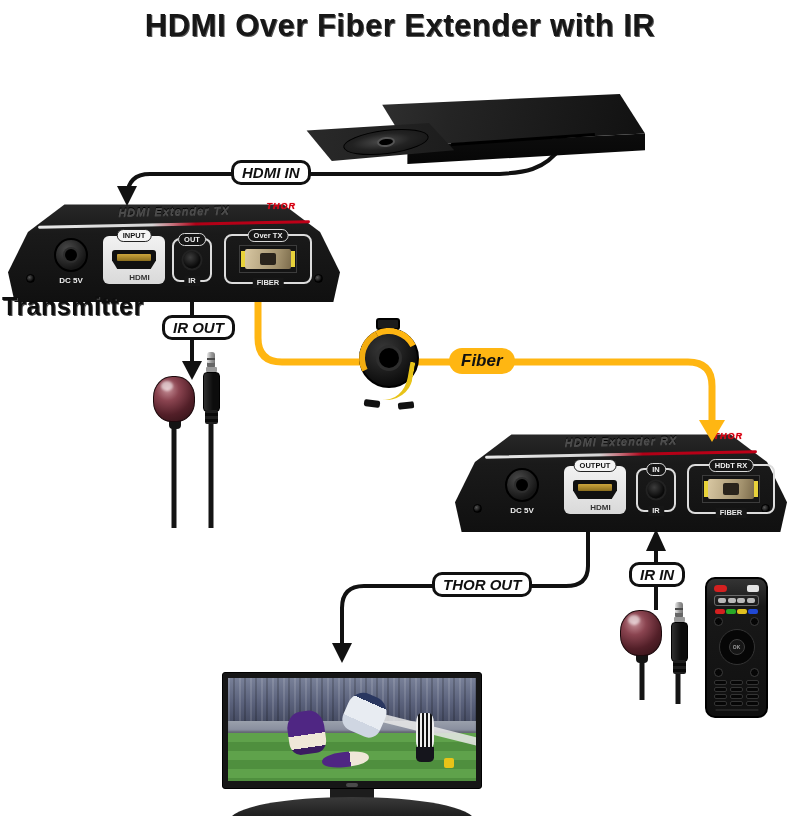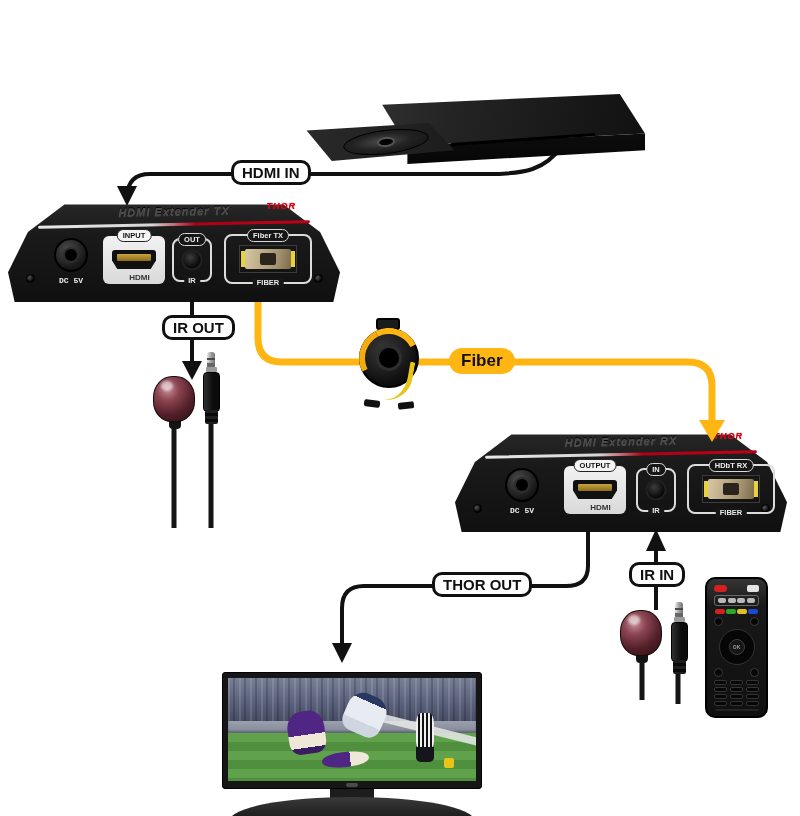--- a/index.html
+++ b/index.html
@@ -14,21 +14,21 @@
               font-size:21px; font-weight:800; color:#1b1b1b; text-shadow:1px 1px 0 #666; }
 
   
   .layer { position:absolute; left:0; top:0; }
   .cables { z-index:1; }
   .arrows { z-index:5; pointer-events:none; }
 
   
   .pill { position:absolute; z-index:4; background:#fff; border:3px solid #101010;
           border-radius:10px; padding:1px 8px; font-size:15px; font-weight:800;
-          color:#101010; white-space:nowrap; }
+          color:#101010; white-space:nowrap;font-style:italic; }
   .pill.yellow { background:#FFB612; border:none; border-radius:13px; padding:3px 12px;
                  font-size:17px; color:#111; }
 
   
   .device { position:absolute; width:332px; height:106px; z-index:2; }
   .dev-body { position:absolute; inset:0;
       background:linear-gradient(180deg,#2b2b2b 0%,#1a1a1a 35%,#101010 100%);
       clip-path:polygon(17% 8%, 83% 8%, 94% 34%, 100% 72%, 98% 100%, 2% 100%, 0% 72%, 6% 34%); }
   .dev-stripe { position:absolute; left:9%; right:9%; top:27px; height:3px; z-index:2;
       background:linear-gradient(90deg,#e8e8e8 0%,#d5d5d5 42%,#b00016 58%,#c00018 100%);
@@ -44,21 +44,21 @@
   .port { position:absolute; z-index:3; }
   .tag { position:absolute; top:-7px; left:50%; transform:translateX(-50%);
          border-radius:7px; font-size:7.5px; font-weight:700; line-height:11px;
          padding:0 5px; white-space:nowrap; z-index:3; }
   .tag.dark { background:#161616; border:1.5px solid #d9d9d9; color:#eee; }
   .tag.light { background:#f4f4f4; border:1.5px solid #222; color:#111; }
   .port-sub { position:absolute; bottom:-6px; left:50%; transform:translateX(-50%);
       background:#161616; color:#e9e9e9; font-size:7.5px; font-weight:700; padding:0 4px;
       line-height:10px; white-space:nowrap; z-index:3; }
 
-  .dc { width:38px; height:50px;font-family:Liberation Mono, monospace; }
+  .dc { width:38px; height:50px; }
   .dc-ring { width:34px; height:34px; border-radius:50%; margin:0 auto;
       background:radial-gradient(circle at 38% 32%, #4a4a4a, #161616 70%);
       border:2px solid #000; position:relative; }
   .dc-hole { position:absolute; left:50%; top:50%; width:12px; height:12px;
       transform:translate(-50%,-50%); border-radius:50%; background:#000;
       box-shadow:0 0 0 2px #2d2d2d; }
   .dc-label { margin-top:4px; text-align:center; color:#eee; font-size:8px; font-weight:700; }
 
   .hdmi-plate { width:62px; height:48px; background:linear-gradient(#f2f2f2,#d9d9d9);
       border-radius:6px; }
@@ -203,20 +203,21 @@
       width:12px; height:4px; border-radius:2px; background:#4a4a4a; }
   .tv-neck { position:absolute; left:330px; top:789px; width:44px; height:9px; background:#1d1d1d; z-index:2; }
   .tv-base { position:absolute; left:230px; top:797px; width:244px; height:26px; z-index:2;
       background:linear-gradient(180deg,#3a3a3a,#151515); border-radius:50% 50% 0 0 / 90% 90% 0 0; }
 </style>
 </head>
 <body>
 
 <div class="canvas">
 
+  <div class="title">HDMI Over Fiber Extender with IR</div>
 
   <svg class="layer cables" width="800" height="816">
     <path d="M 562 146 C 545 170 525 174 488 174 L 150 174 Q 128 174 127 196" fill="none" stroke="#111" stroke-width="4"></path>
     <path d="M 192 296 L 192 368" fill="none" stroke="#111" stroke-width="4"></path>
     <path d="M 174 418 L 174 528" fill="none" stroke="#141414" stroke-width="5"></path>
     <path d="M 211 408 L 211 528" fill="none" stroke="#141414" stroke-width="5"></path>
     <path d="M 258 290 L 258 338 Q 258 362 282 362 L 688 362 Q 712 362 712 386 L 712 424" fill="none" stroke="#FFB612" stroke-width="7" stroke-linecap="round"></path>
     <path d="M 588 528 L 588 566 Q 588 586 566 586 L 364 586 Q 342 586 342 608 L 342 646" fill="none" stroke="#111" stroke-width="4"></path>
     <path d="M 656 538 L 656 610" fill="none" stroke="#111" stroke-width="4"></path>
     <path d="M 642 656 L 642 700" fill="none" stroke="#141414" stroke-width="5"></path>
@@ -250,29 +251,30 @@
           <div class="hdmi-pins"></div>
         </div>
       <div class="plate-sub">HDMI</div>
     </div>
     <div class="port ir-port" style="left:164px; top:42px;">
       <div class="tag dark">OUT</div>
       <div class="jack-hole"></div>
       <div class="port-sub">IR</div>
     </div>
     <div class="port fiber-port" style="left:216px; top:38px;">
-      <div class="tag dark">Fiber TX</div>
+      <div class="tag dark">Over TX</div>
       <div class="sfp">
           <div class="sfp-mod">
             <div class="sfp-latch"></div>
           </div>
         </div>
       <div class="port-sub">FIBER</div>
     </div>
   </div>
+  <div class="caption" style="left:2px; top:292px;">Transmitter</div>
 
   <div class="device" style="left:455px; top:426px;">
     <div class="dev-body"></div>
     <div class="dev-stripe"></div>
     <div class="dev-title">HDMI Extender RX</div>
     <div class="dev-logo">THOR</div>
     <div class="screw" style="left:18px; top:78px;"></div>
     <div class="screw" style="left:306px; top:78px;"></div>
     <div class="port dc" style="left:48px; top:42px;">
       <div class="dc-ring">

